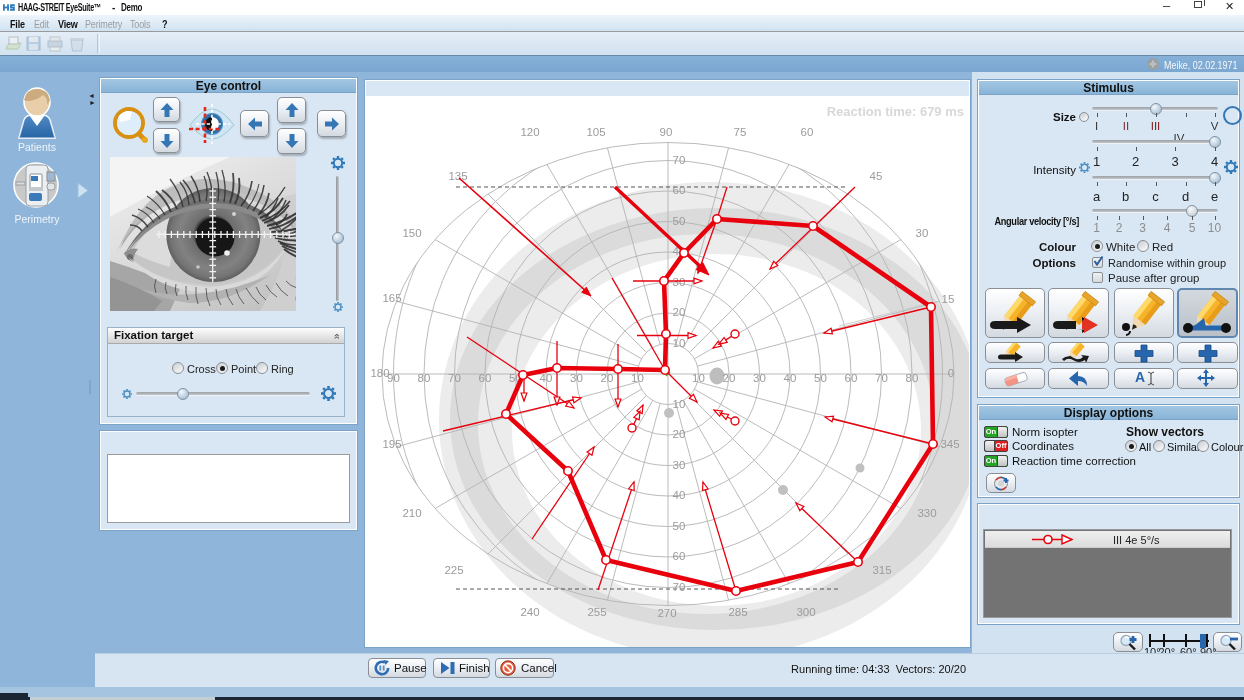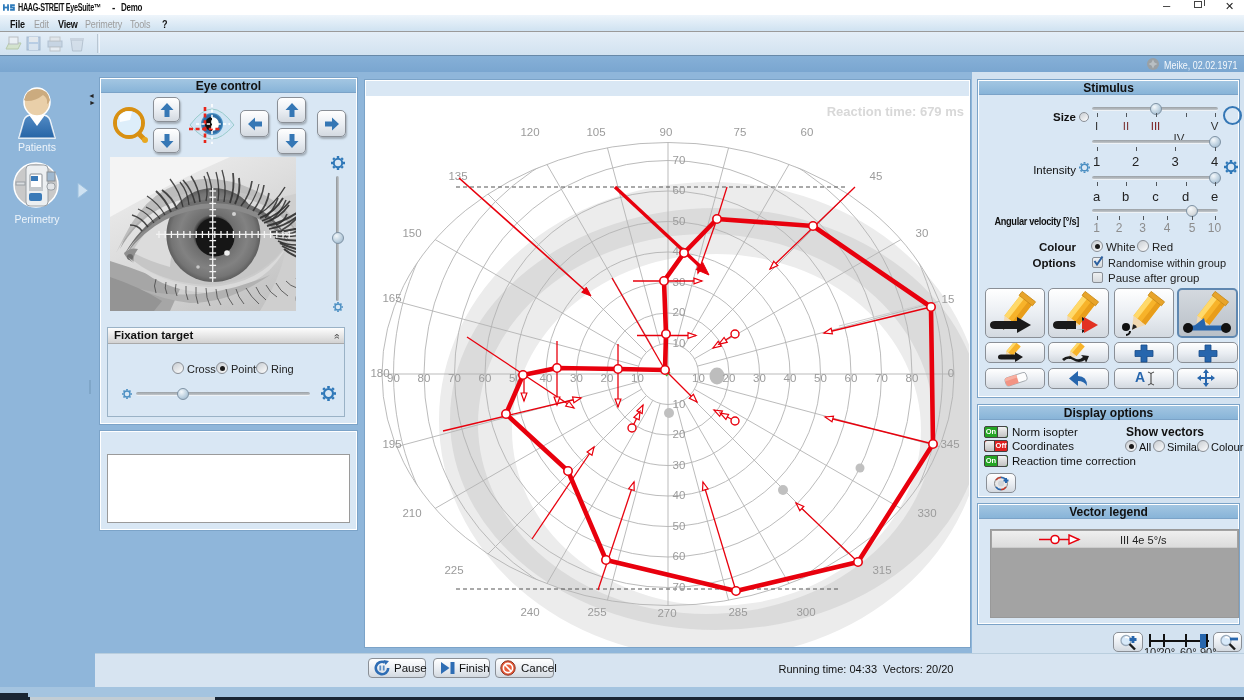--- a/index.html
+++ b/index.html
@@ -778,22 +778,21 @@
       <path d="M13,12 a6,6 0 0,1 -5,2.5"></path>
     </g>
     <g stroke="#2766ad" stroke-width="1.5" fill="none">
       <path d="M3,12 a6,6 0 0,0 5,2.5"></path>
       <path d="M13,5 a6,6 0 0,0 -5,-2.5"></path>
     </g>
     <circle cx="8" cy="8.5" r="3" fill="#d0d4d8"></circle>
     <path d="M10.5,5.5 h5 M13,3 v5" stroke="#2766ad" stroke-width="2"></path>
   </svg>
 <div class="panel" style="left:977px;top:503px;width:263px;height:122px">
-<div class="phead">Vector legend</div>
-<div class="abs" style="left:12px;top:25px;width:249px;height:89px;background:#a3a3a3;border:1px solid #999">
+<div class="abs" style="left:5px;top:25px;width:249px;height:89px;background:#737373;border:1px solid #999">
 <div class="abs" style="left:1px;top:1px;width:245px;height:17px;background:linear-gradient(#efefef,#dcdcdc);border-bottom:1px solid #ccc">
 <svg class="abs" style="left:45px;top:2px" width="52" height="13" viewBox="0 0 52 13">
           <line x1="2" y1="6.5" x2="42" y2="6.5" stroke="#e8000d" stroke-width="1.6"></line>
           <circle cx="18" cy="6.5" r="4" fill="#fff" stroke="#e8000d" stroke-width="1.6"></circle>
           <path d="M32,2 L42,6.5 L32,11 Z" fill="#fff" stroke="#e8000d" stroke-width="1.4"></path>
         </svg>
 <div class="abs" style="left:128px;top:2.5px;font-size:11px;color:#222">III 4e 5°/s</div>
 </div>
     </div>
   </div>
@@ -837,16 +836,16 @@
 <div class="abs" style="left:459px;top:661.5px;font-size:11.5px;color:#111">Finish</div>
 <div class="btn" style="left:495px;top:658px;width:59px;height:20px;border-radius:4px"></div>
 <svg class="abs" style="left:500px;top:659.5px" width="16" height="16" viewBox="0 0 16 16">
     <circle cx="8" cy="8" r="7.2" fill="#e85c3a"></circle>
     <circle cx="8" cy="8" r="7.2" fill="none" stroke="#8a3020" stroke-width="1"></circle>
     <path d="M5,4 a7,7 0 0,1 6,1" stroke="#f5a088" stroke-width="2" fill="none"></path>
     <circle cx="8" cy="8" r="4.6" fill="none" stroke="#fff" stroke-width="1.6"></circle>
     <path d="M4.8,4.8 L11.2,11.2" stroke="#fff" stroke-width="1.6"></path>
   </svg>
 <div class="abs" style="left:521px;top:661.5px;font-size:11.5px;color:#111">Cancel</div>
-<div class="abs" style="left:766px;top:662.5px;width:200px;text-align:center;font-size:11px;color:#111">Running time: 04:33&nbsp;&nbsp;Vectors: 20/20</div>
+<div class="abs" style="left:766px;top:662.5px;width:200px;text-align:right;font-size:11px;color:#111">Running time: 04:33&nbsp;&nbsp;Vectors: 20/20</div>
 <div class="abs" style="left:0;top:687px;width:1244px;height:10px;background:#a4c4e0"></div>
 <div class="abs" style="left:0;top:697px;width:1244px;height:3px;background:#1a2634"></div>
 <div class="abs" style="left:30px;top:697px;width:185px;height:3px;background:#c2cdd4"></div>
 <div class="abs" style="left:0;top:693px;width:28px;height:7px;background:#1a2634"></div>
 </body></html>

